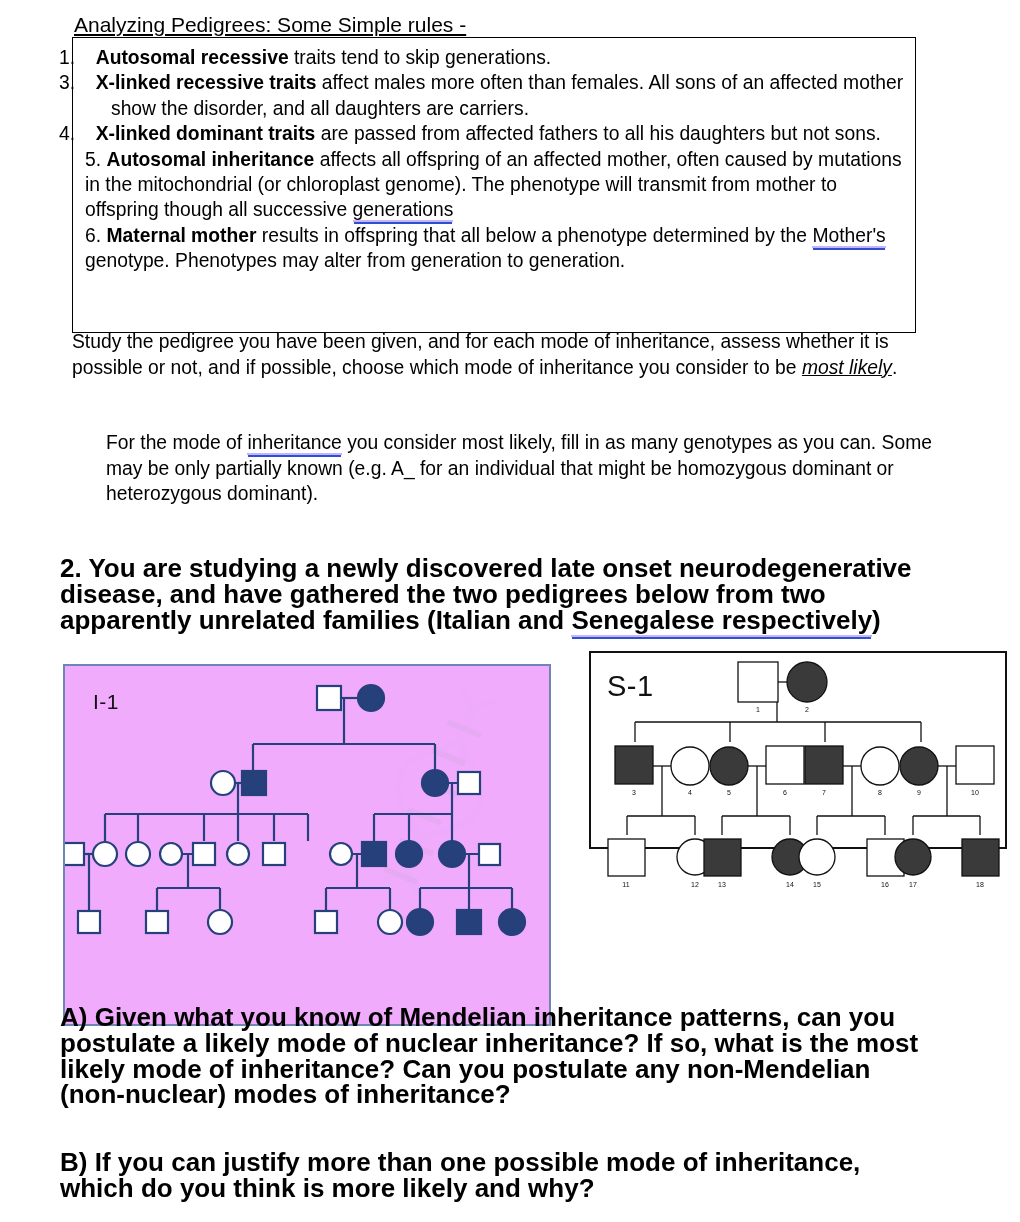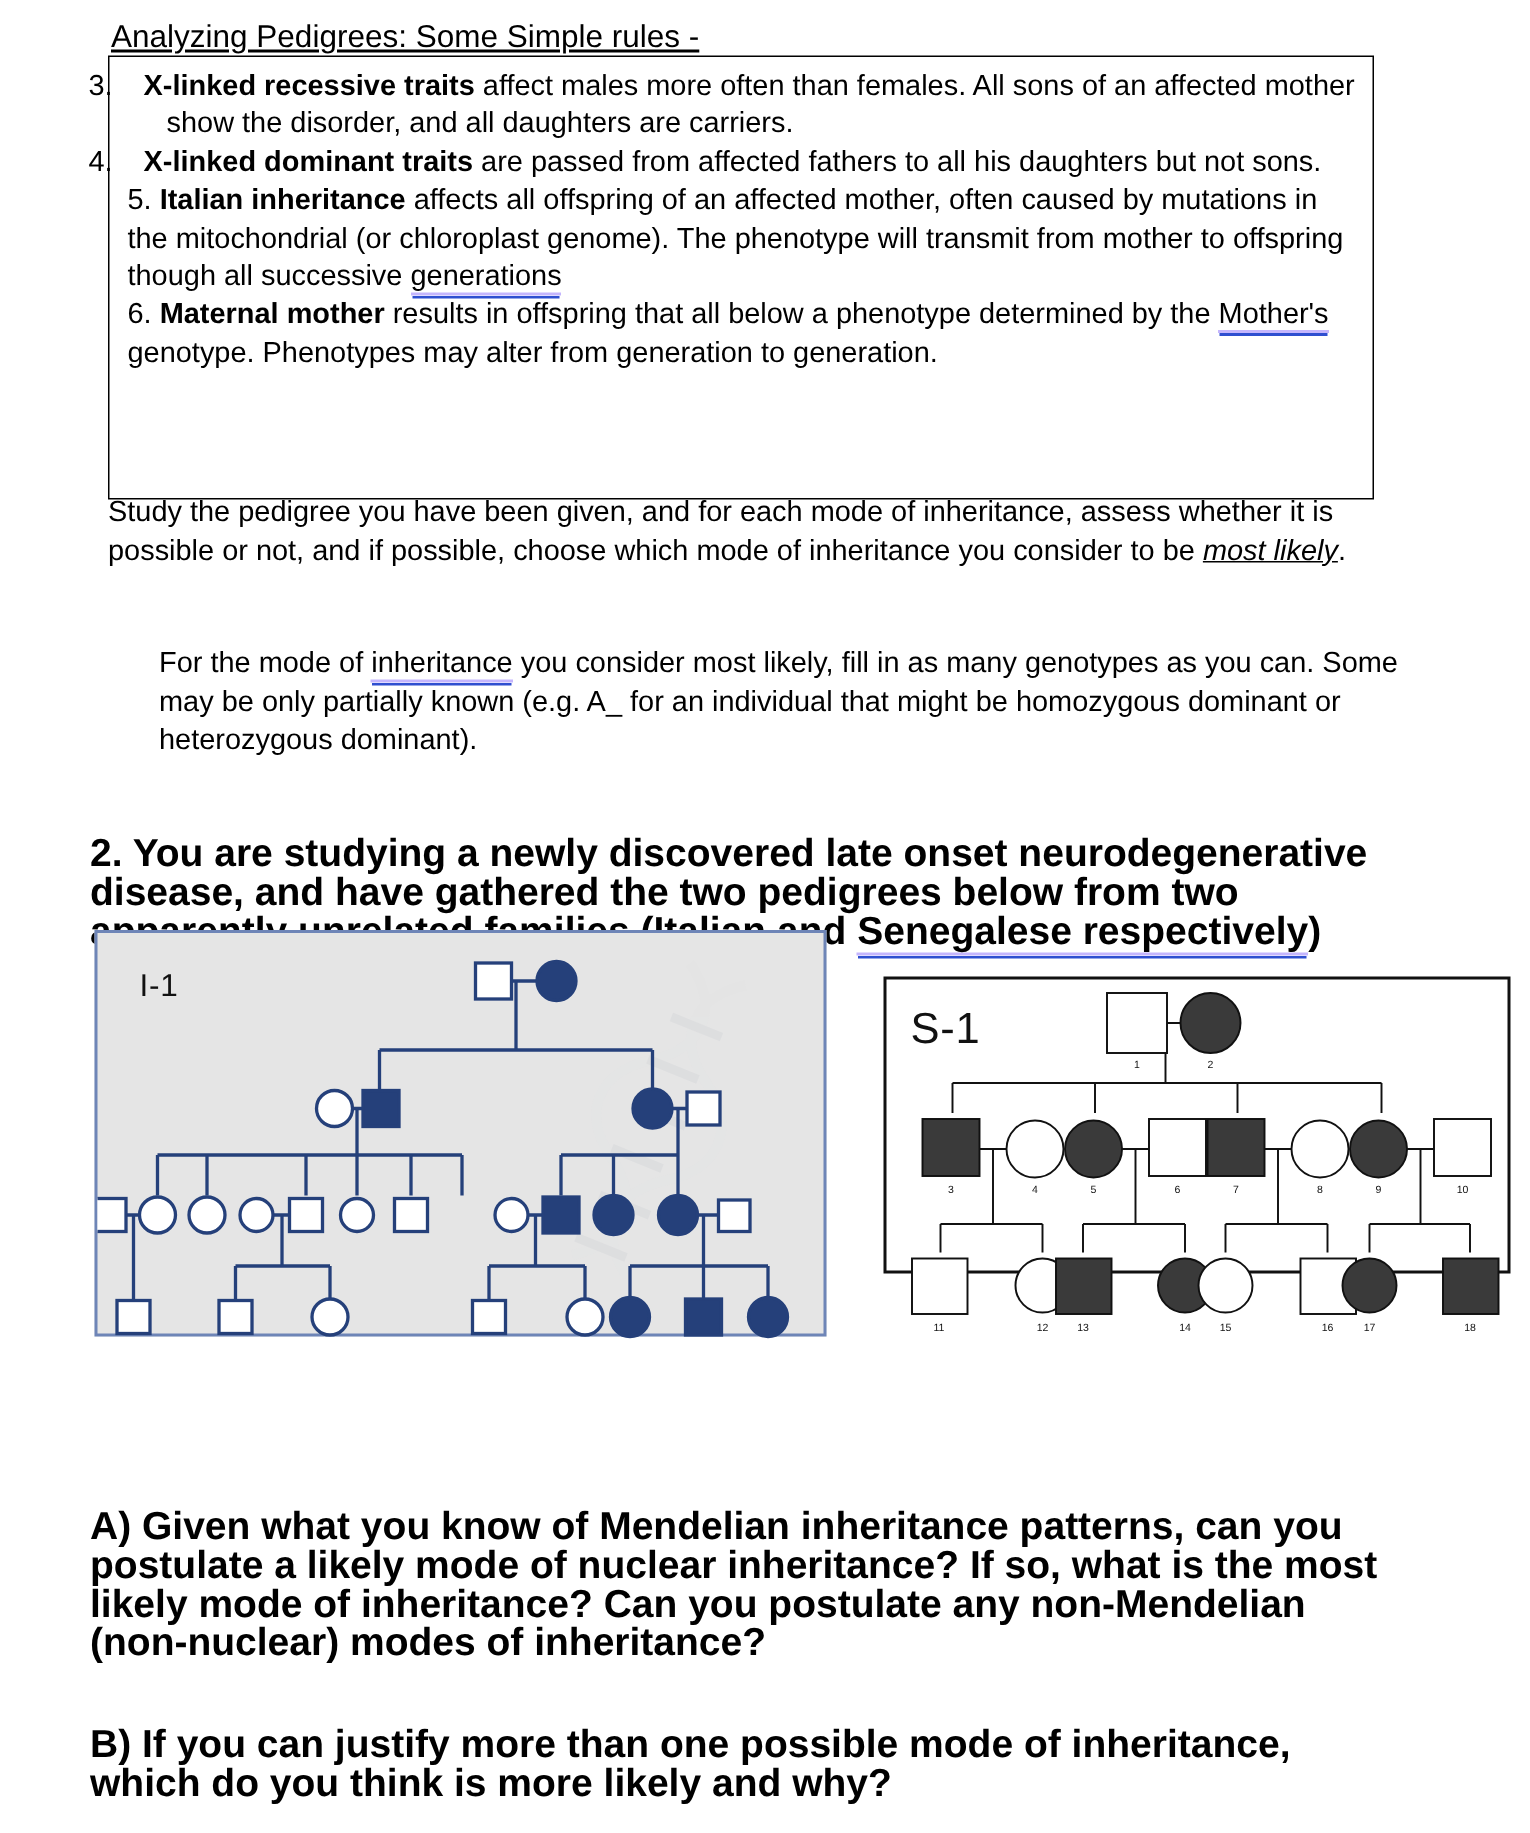--- a/index.html
+++ b/index.html
@@ -84,25 +84,25 @@
   }
   #q2 { left: 60px; top: 556px; width: 870px; }
   #qA { left: 60px; top: 1005px; width: 870px; }
   #qB { left: 60px; top: 1150px; width: 870px; }
 
   
   .ped-panel { position: absolute; box-sizing: border-box; }
 
   #ped-i1 {
     left: 63px;
-    top: 620px;
+    top: 664px;
     width: 488px;
-    height: 271px;
+    height: 362px;
     border: 2px solid #6e85b7;
-    background: #e5e5e5;
+    background: #f0abfc;
   }
   #ped-s1 {
     left: 589px;
     top: 651px;
     width: 418px;
     height: 198px;
     border: 2.5px solid #111111;
     background: #ffffff;
   }
 
@@ -121,32 +121,35 @@
   .helix { opacity: 0.10; }
 </style>
 </head>
 <body>
 
 <div class="doc-heading">Analyzing Pedigrees: Some Simple rules -</div>
 
 <div class="rules-box">
   <div class="rules-list">
 
+    <p class="rule indented">
+      <span class="num">1.</span>&nbsp;&nbsp;<b>Autosomal recessive</b><span> traits tend to skip generations.</span>
+    </p>
 
 
     <p class="rule indented">
       <span class="num">3.</span>&nbsp;&nbsp;<b>X-linked recessive traits</b><span> affect males more often than females. All sons of an affected mother show the disorder, and all daughters are carriers.</span>
     </p>
 
     <p class="rule indented">
       <span class="num">4.</span>&nbsp;&nbsp;<b>X-linked dominant traits</b><span> are passed from affected fathers to all his daughters but not sons.</span>
     </p>
 
     <p class="rule">
-      <span class="num">5.</span> <b>Italian inheritance</b><span> affects all offspring of an affected mother, often caused by mutations in the mitochondrial (or chloroplast genome). The phenotype will transmit from mother to offspring though all successive </span><span class="spell">generations</span>
+      <span class="num">5.</span> <b>Autosomal inheritance</b><span> affects all offspring of an affected mother, often caused by mutations in the mitochondrial (or chloroplast genome). The phenotype will transmit from mother to offspring though all successive </span><span class="spell">generations</span>
     </p>
 
     <p class="rule">
       <span class="num">6.</span> <b>Maternal mother</b><span> results in offspring that all below a phenotype determined by the </span><span class="spell">Mother's</span><span> genotype.  Phenotypes may alter from generation to generation.</span>
     </p>
 
   </div>
 </div>
 
 <div class="para" id="para-study">

